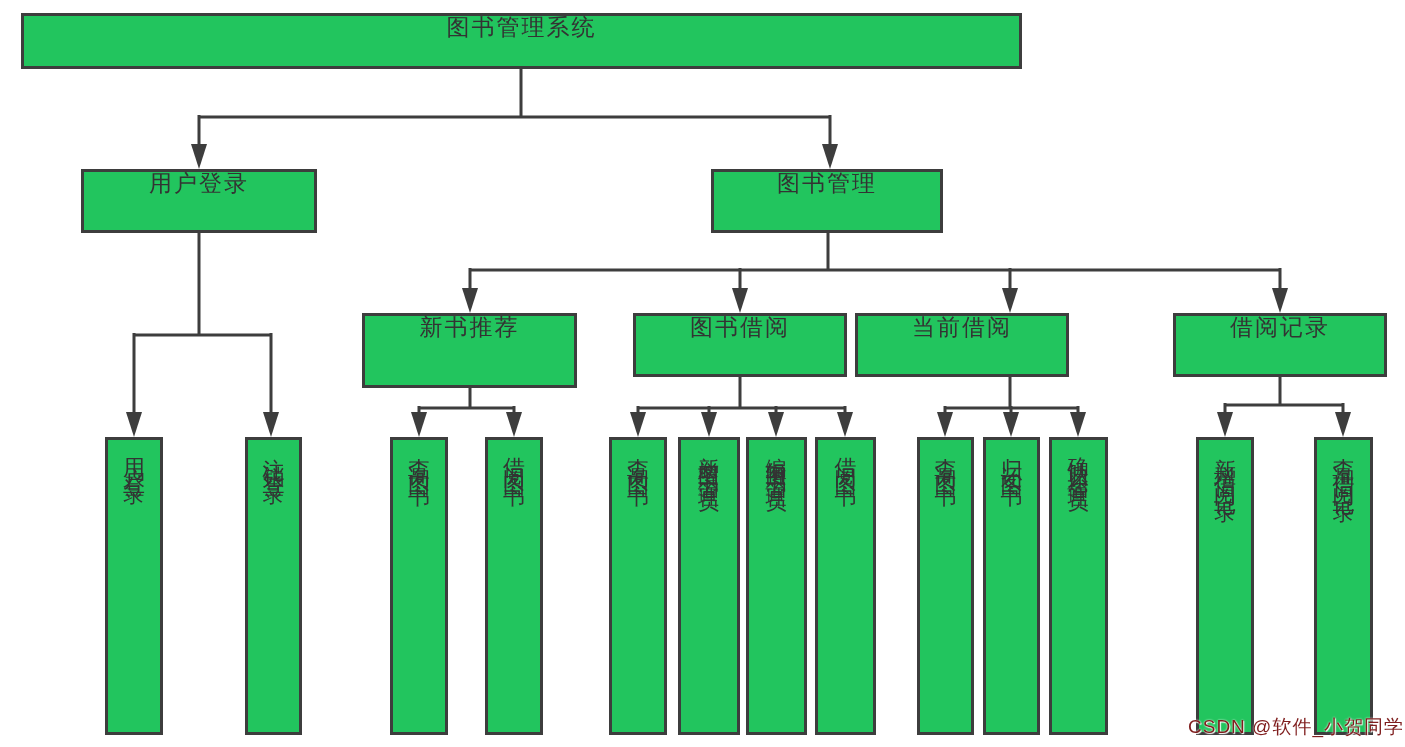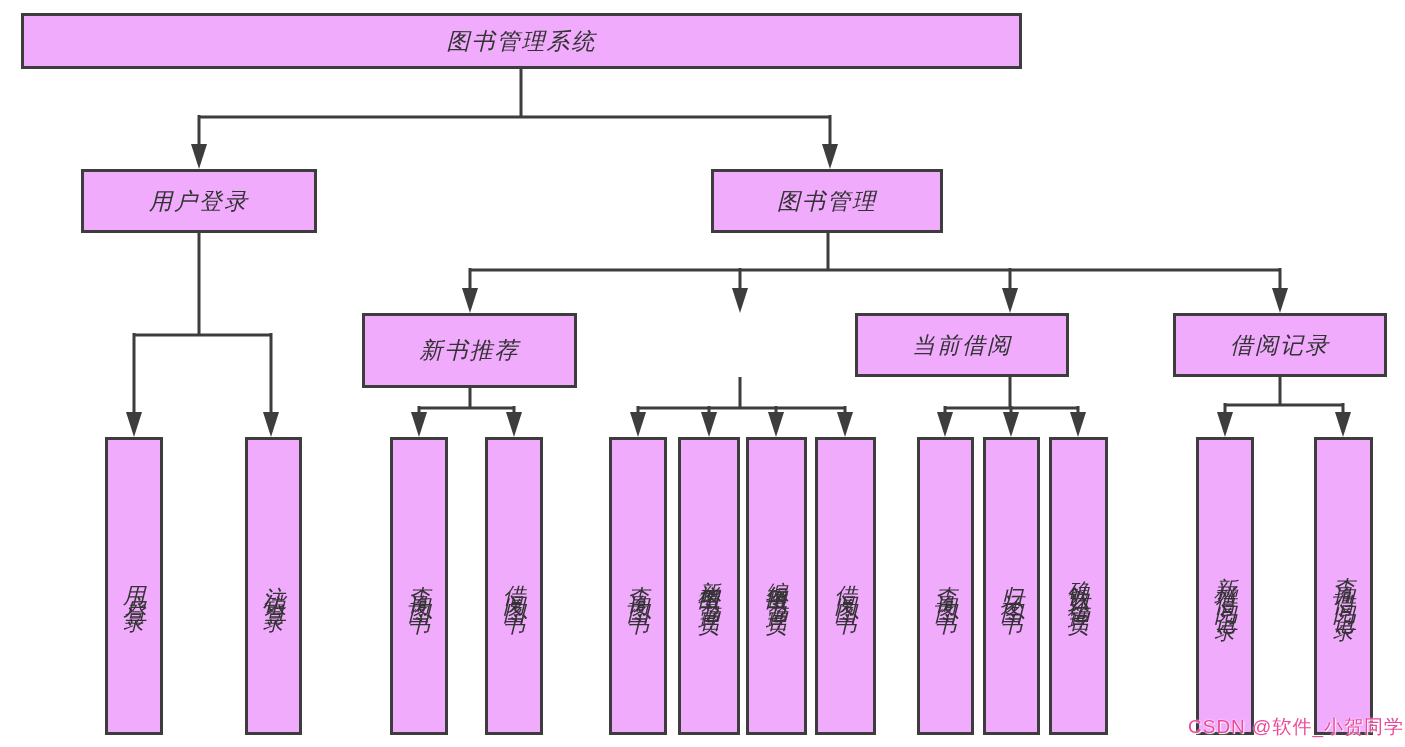--- a/index.html
+++ b/index.html
@@ -4,36 +4,35 @@
 <style>
   html,body{margin:0;padding:0;background:#ffffff;}
   .stage{
     position:relative;width:1405px;height:747px;background:#ffffff;
     font-family:"Liberation Sans","DejaVu Sans",sans-serif;overflow:hidden;
   }
   .wires{position:absolute;left:0;top:0;width:1405px;height:747px;}
   .wires path{stroke:#3d3d3d;stroke-width:3;fill:none;}
   .wires polygon{fill:#3d3d3d;stroke:none;}
   .node{
-    position:absolute;background:#f0abfc;border:3px solid #3d3d3d;
-    box-sizing:border-box;display:flex;align-items:center;justify-content:center;
+    position:absolute;background:#22c55e;border:3px solid #3d3d3d;
+    box-sizing:border-box;display:flex;align-items:flex-start;justify-content:center;
     color:#333333;
-    font-style:italic;
   }
   .hbox span{
     font-size:23px;letter-spacing:2px;line-height:1;white-space:nowrap;
   }
   .vbox span{
     writing-mode:vertical-rl;text-orientation:mixed;
     font-size:22px;letter-spacing:9px;line-height:1;white-space:nowrap;
   }
   .vbox.tight span{font-size:21px;letter-spacing:5px;}
   .watermark{
     position:absolute;left:1188px;top:714px;
-    font-size:19px;color:#ec4899;letter-spacing:1px;white-space:nowrap;
+    font-size:19px;color:#7f1d1d;letter-spacing:1px;white-space:nowrap;
     text-shadow:0 0 2px #ffffff,1px 1px 1px #ffffff;
   }
 </style>
 </head>
 <body>
 
 <div class="stage">
 
   <svg class="wires" width="1405" height="747" viewBox="0 0 1405 747" aria-hidden="true">
 
@@ -92,20 +91,23 @@
   <div class="node hbox" style="left:81px;top:169px;width:236px;height:64px">
     <span>用户登录</span>
   </div>
   <div class="node hbox" style="left:711px;top:169px;width:232px;height:64px">
     <span>图书管理</span>
   </div>
 
   <div class="node hbox" style="left:362px;top:313px;width:215px;height:75px">
     <span>新书推荐</span>
   </div>
+  <div class="node hbox" style="left:633px;top:313px;width:214px;height:64px">
+    <span>图书借阅</span>
+  </div>
   <div class="node hbox" style="left:855px;top:313px;width:214px;height:64px">
     <span>当前借阅</span>
   </div>
   <div class="node hbox" style="left:1173px;top:313px;width:214px;height:64px">
     <span>借阅记录</span>
   </div>
 
   <div class="node vbox" style="left:105px;top:437px;width:58px;height:298px">
     <span>用户登录</span>
   </div>

